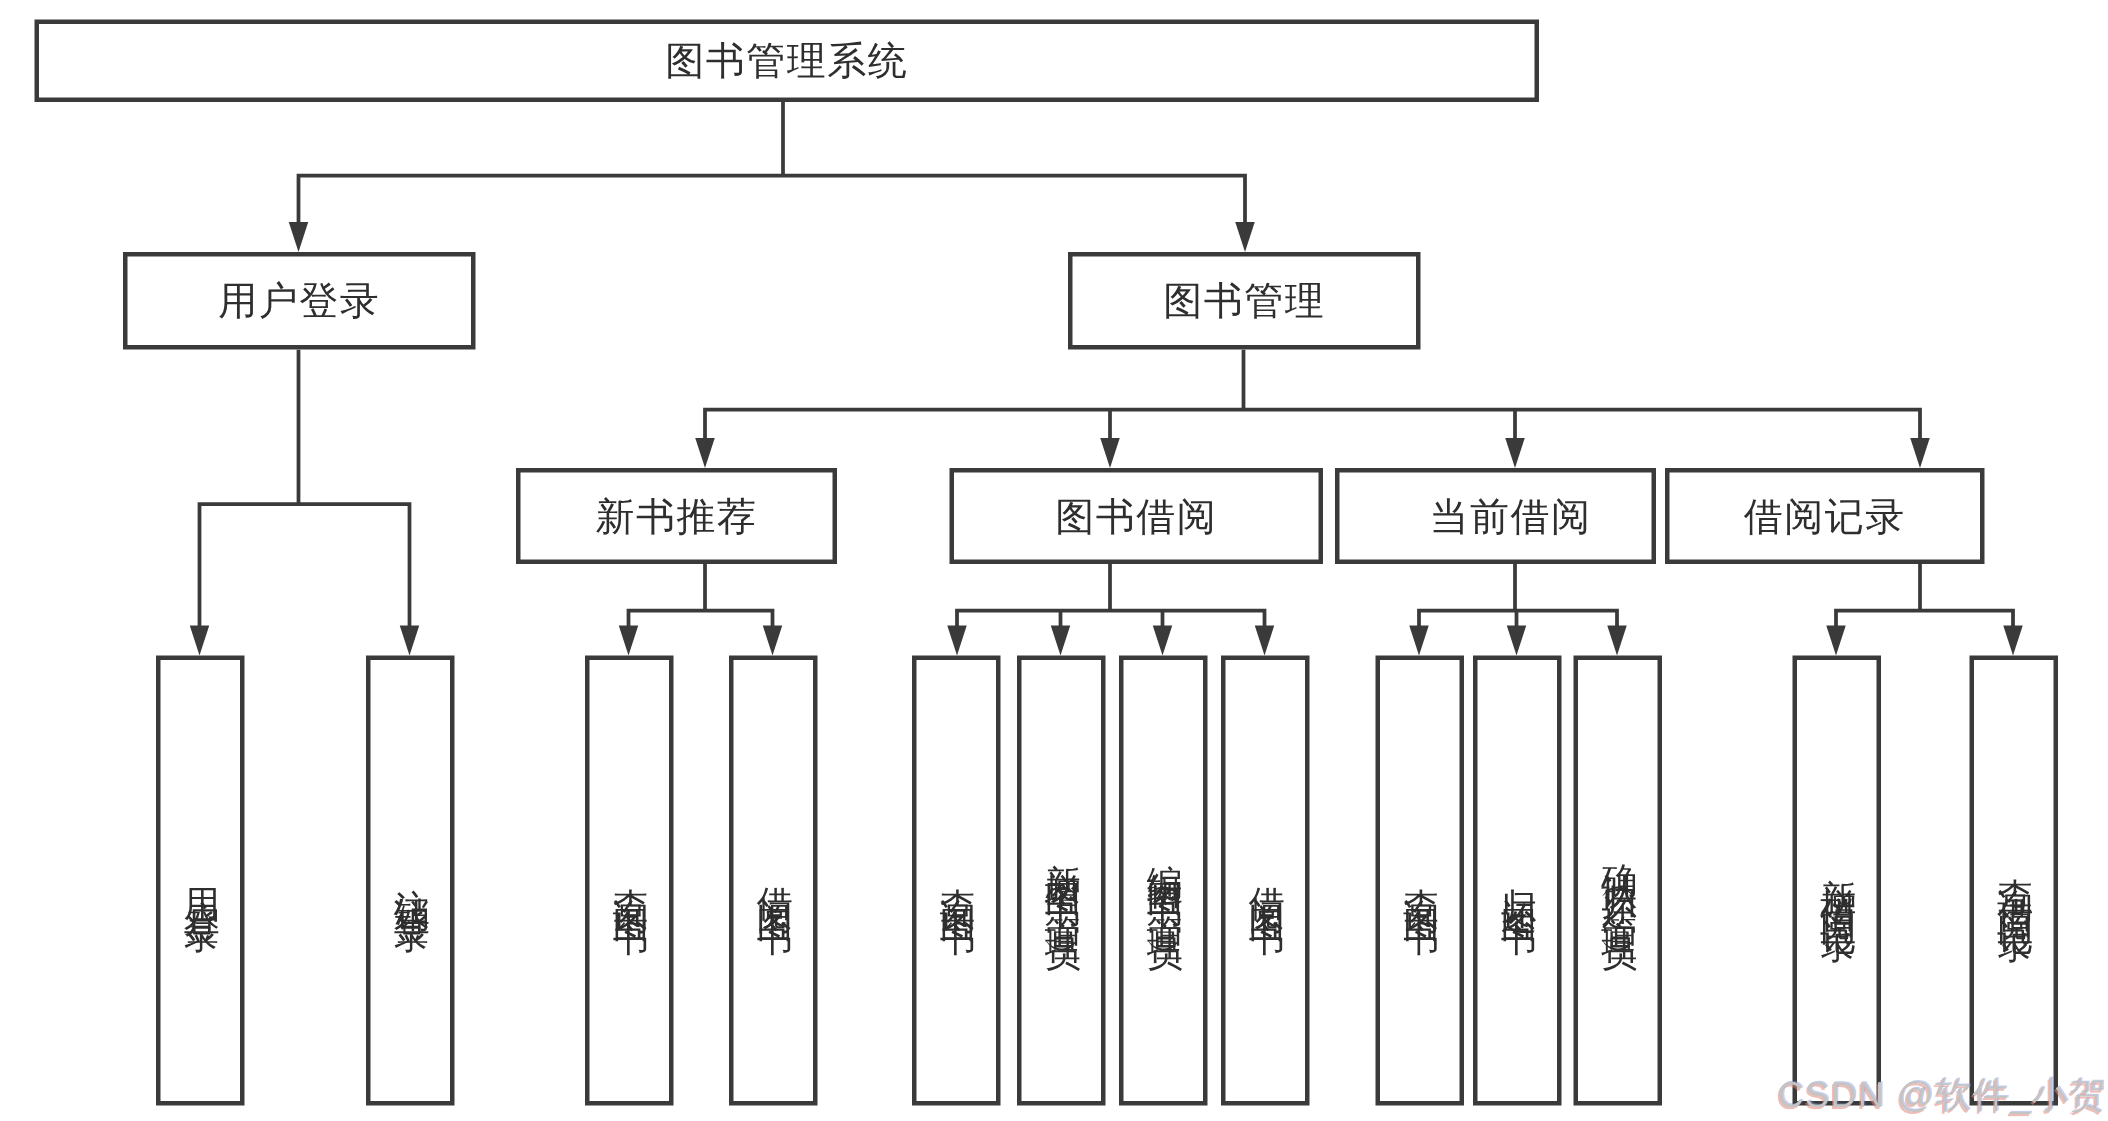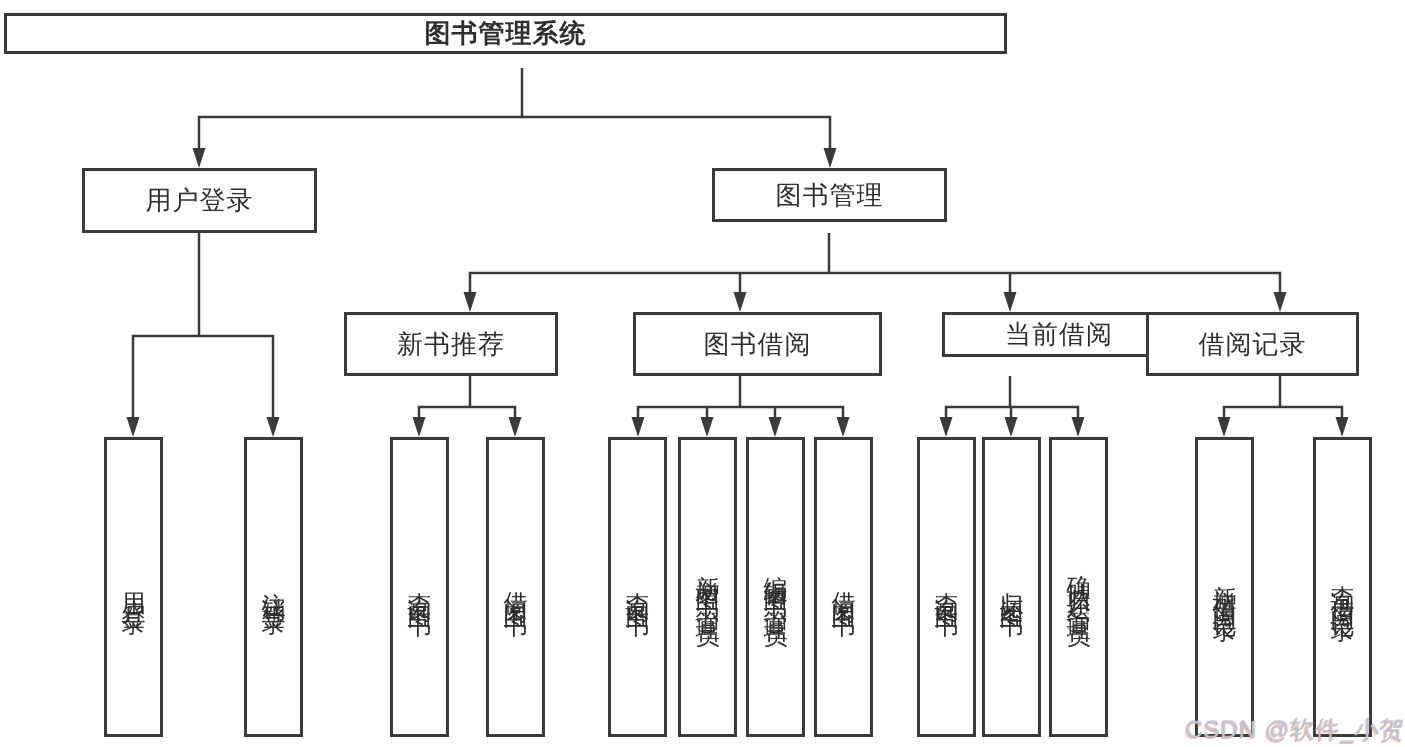--- a/index.html
+++ b/index.html
@@ -39,27 +39,27 @@
   }
   .vtext {
     writing-mode: vertical-lr;
     text-orientation: mixed;
     font-size: 24px;
     letter-spacing: 7px;
     color: #2e2e2e;
     line-height: 1;
   }
   
-  .n-root        { left: 4px;   top: 13px;  width: 1003px; height: 41px; font-weight: bold; }
+  .n-root        { left: 23px;   top: 13px;  width: 1003px; height: 55px; }
   .n-userlogin   { left: 82px;   top: 168px; width: 235px;  height: 65px; }
-  .n-bookmgmt    { left: 712px;  top: 168px; width: 235px;  height: 54px; }
+  .n-bookmgmt    { left: 712px;  top: 168px; width: 235px;  height: 65px; }
   .n-sec1        { left: 344px;  top: 312px; width: 214px;  height: 64px; }
   .n-sec2        { left: 633px;  top: 312px; width: 249px;  height: 64px; }
-  .n-sec3        { left: 942px;  top: 312px; width: 214px;  height: 45px; padding-left: 20px; }
-  .n-sec4        { left: 1146px; top: 312px; width: 213px;  height: 64px; }
+  .n-sec3        { left: 890px;  top: 312px; width: 214px;  height: 64px; padding-left: 20px; }
+  .n-sec4        { left: 1110px; top: 312px; width: 213px;  height: 64px; }
   .leaf          { top: 437px; width: 59px; height: 300px; }
   .l-g1a { left: 104px; }
   .l-g1b { left: 244px; }
   .l-g2a { left: 390px; }
   .l-g2b { left: 486px; }
   .l-g3a { left: 608px; }
   .l-g3b { left: 678px; }
   .l-g3c { left: 746px; }
   .l-g3d { left: 814px; }
   .l-g4a { left: 917px; }

